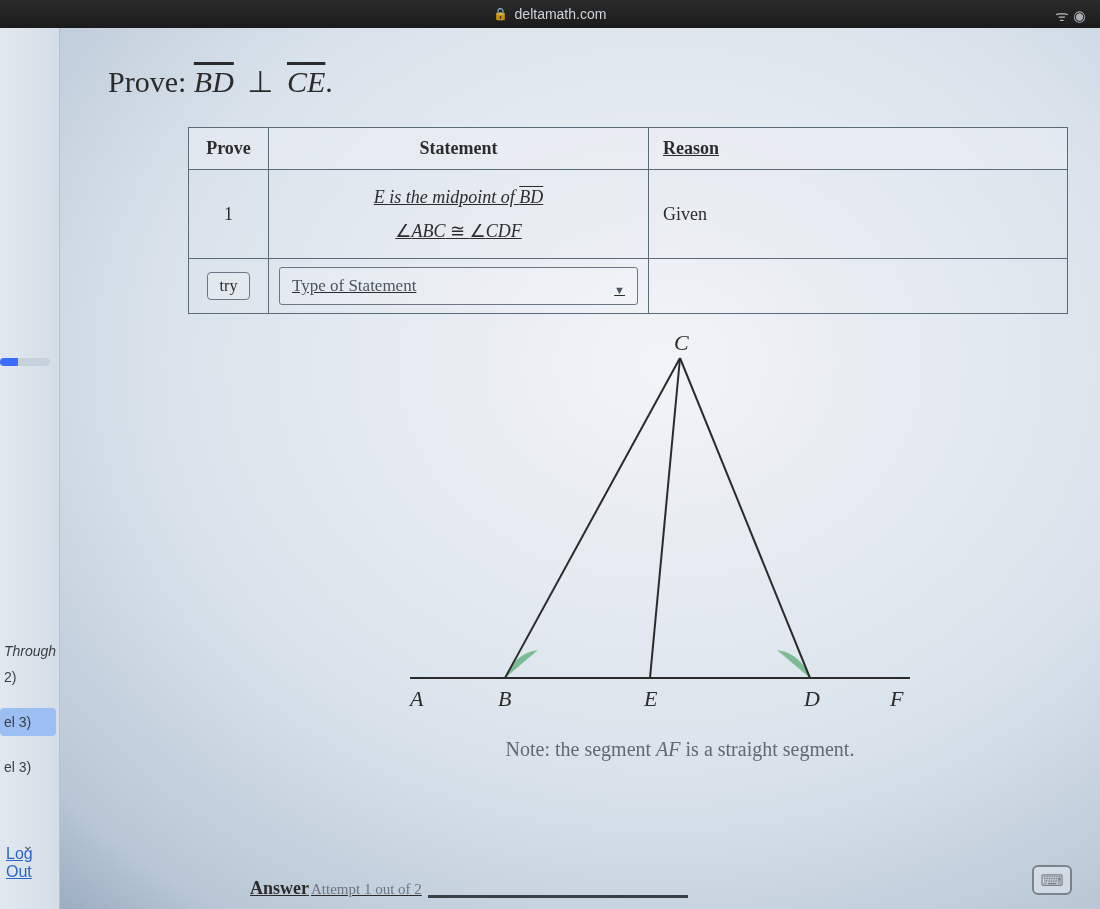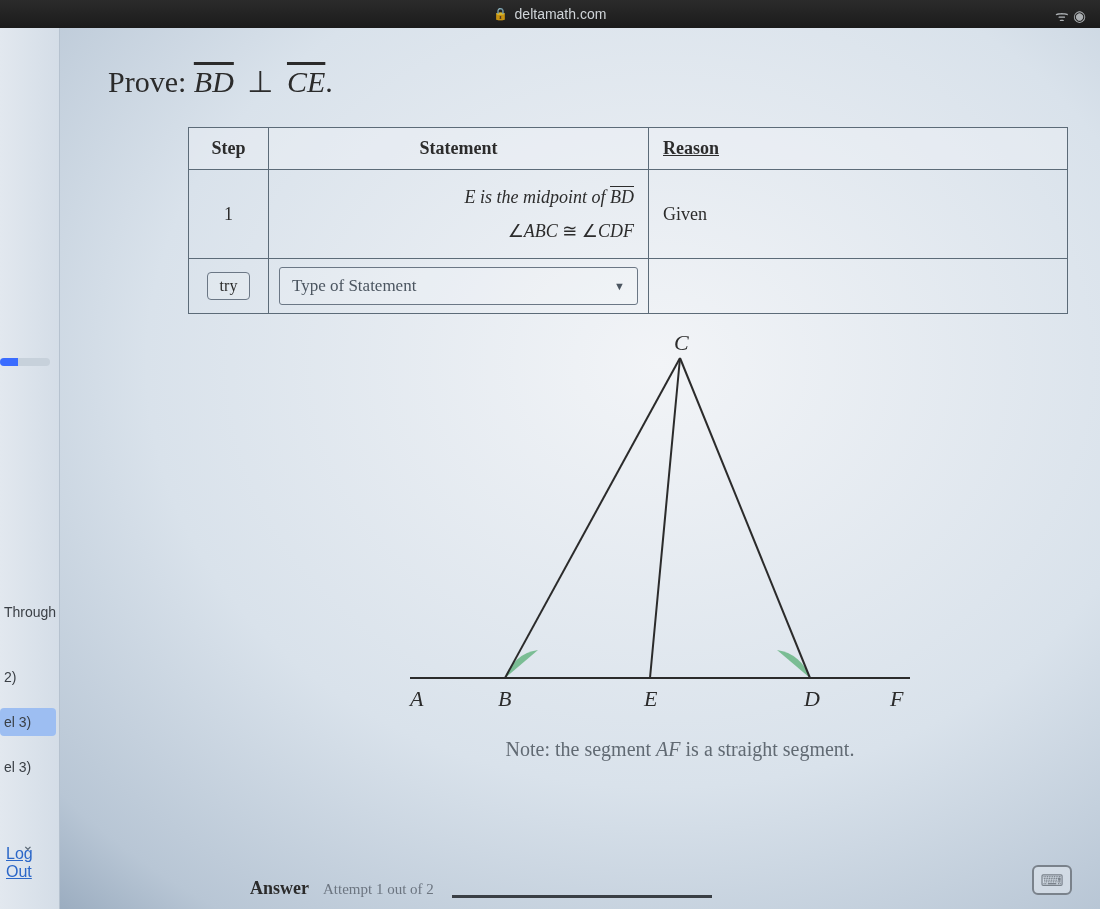--- a/index.html
+++ b/index.html
@@ -34,44 +34,44 @@
     border: 1px solid #5c6b78; padding: 10px 14px; vertical-align: middle;
     color: #2c2c2c; font-size: 18px;
   }
   table.proof th {
     font-weight: bold; background: rgba(240,243,247,.4);
   }
   table.proof th.step { width: 80px; }
   table.proof th.stmt { width: 380px; text-align: center; }
   table.proof th.rsn { text-align: left; text-decoration: underline; }
   td.stepcell { text-align: center; font-family: Georgia, serif; }
-  td.stmtcell { text-align: right; line-height: 1.9; }
+  td.stmtcell { text-align: center; line-height: 1.9; text-decoration: underline; }
   td.rsncell { text-align: left; }
   .angle { font-family: 'Times New Roman', serif; }
-  tr.tryrow td { padding: 8px 10px; }
+  tr.tryrow td { padding: 8px 10px; text-decoration: underline; }
   .trybtn {
     display: inline-block; border: 1px solid #6b7785; border-radius: 4px;
     padding: 4px 12px; font-family: Georgia, serif; font-size: 16px;
     background: rgba(255,255,255,.15); cursor: pointer; color: #2b2b2b;
   }
   .typedd {
-    display: flex; align-items: center; justify-content: space-between;
+    display: flex; align-items: flex-end; justify-content: space-between;
     border: 1px solid #6b7785; border-radius: 3px; padding: 8px 12px;
     width: 100%; color: #4b5560; font-size: 17px; background: rgba(255,255,255,.15);
     cursor: pointer;
   }
   .typedd .caret { font-size: 11px; color: #4b5560; }
   .figwrap { margin-top: 14px; text-align: center; }
   svg.fig { width: 560px; height: 400px; margin-left: 140px; }
   .figlabel { font: 22px Georgia, serif; fill: #2b2b2b; font-style: italic; }
   .note { color: #616a73; font-size: 20px; margin-top: 6px; margin-left: 200px; }
   .note .seg { font-style: italic; }
   .answerbar {
     position: absolute; left: 190px; bottom: 10px; font-size: 18px; color: #2b2b2b;
-    display: flex; align-items: baseline; gap: 14px;
+    display: flex; align-items: baseline; gap: 2px; text-decoration: underline;
   }
   .answerbar .lbl { font-weight: bold; }
   .answerbar .att { color: #6c7580; font-size: 15px; margin-top: 36px; }
   .answerbar .rule {
     border-bottom: 3px solid #3a3f45; width: 260px; height: 0; display: inline-block;
     margin-left: 4px; transform: translateY(4px);
   }
   .keybtn {
     position: absolute; right: 28px; bottom: 14px; width: 40px; height: 30px;
     border: 2px solid #7a828b; border-radius: 6px; display: flex;
@@ -88,21 +88,21 @@
   .progress {
     position: absolute; top: 330px; left: 0; width: 50px; height: 8px; border-radius: 4px;
     background: #c7d1db; overflow: hidden;
   }
   .progress .fill { height: 100%; width: 35%; background: #3a6cff; }
   .navitem {
     position: absolute; left: 0; width: 56px; padding: 6px 4px; font-size: 14px;
     color: #3a3f45; text-align: left;
   }
   .navitem.sel { background: #9dbef2; border-radius: 4px; }
-  .nav1 { top: 570px; }
+  .nav1 { top: 609px; font-style: italic; }
   .nav2 { top: 635px; }
   .nav3 { top: 680px; }
   .nav4 { top: 725px; }
   .logout {
     position: absolute; bottom: 28px; left: 6px; font-size: 16px; color: #2a66c8;
     cursor: pointer;
     text-decoration: underline;
   }
   .chev {
     position: absolute; bottom: 56px; left: 22px; font-size: 14px; color: #5c6875;
@@ -134,21 +134,21 @@
   <div class="prove">
     <span>Prove:</span>
     <span class="ov">BD</span>
     <span class="perp">⊥</span>
     <span class="ov">CE</span>.
   </div>
 
   <table class="proof">
     <tbody>
         <tr>
-      <th class="step">Step</th>
+      <th class="step">Prove</th>
       <th class="stmt">Statement</th>
       <th class="rsn">Reason</th>
     </tr>
     <tr>
       <td class="stepcell">1</td>
       <td class="stmtcell">
         <div>
           <span style="font-style:italic">E is the midpoint of </span><span class="ov">BD</span>
         </div>
         <div>

